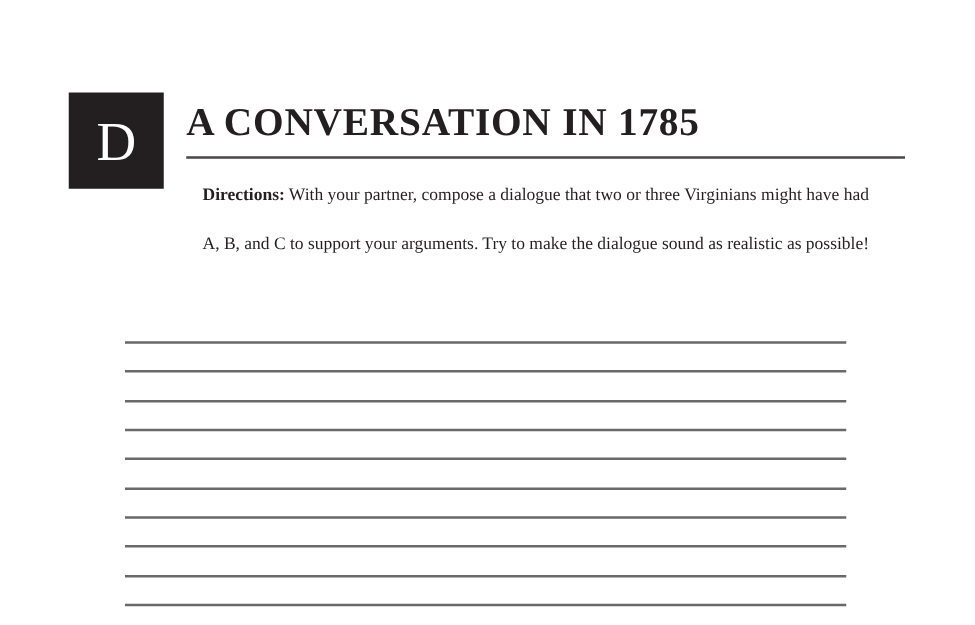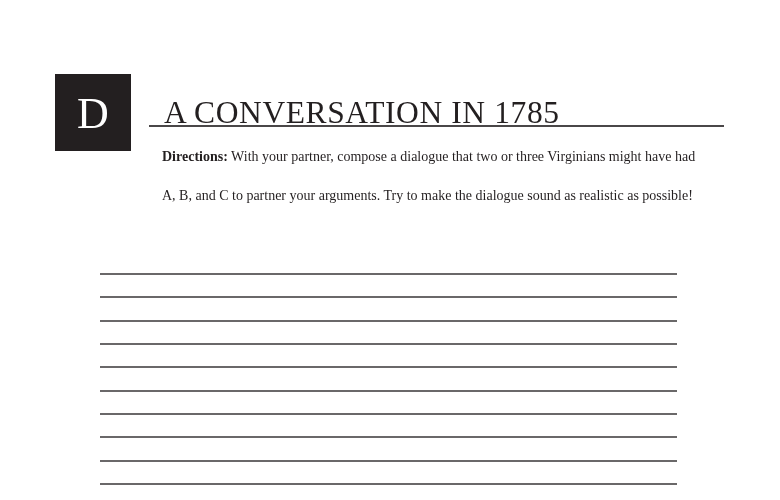--- a/index.html
+++ b/index.html
@@ -8,22 +8,22 @@
     font-family: "Liberation Serif", "DejaVu Serif", serif; color: #231f20;
   }
   .badge {
     position: absolute; left: 55px; top: 74px; width: 76px; height: 77px;
     background: #231f20; color: #ffffff;
     display: flex; align-items: center; justify-content: center;
     font-size: 44px; line-height: 1;
   }
   .badge span { display: block; margin-top: 2px; }
   .title {
-    position: absolute; left: 149px; top: 80px; margin: 15px;
-    font-size: 31.5px; font-weight: normal; letter-spacing: 0.6px; white-space: nowrap;
+    position: absolute; left: 149px; top: 80px; margin: 0;
+    font-size: 31.5px; font-weight: bold; letter-spacing: 0.6px; white-space: nowrap;
     line-height: 36px;
   }
   .rule {
     position: absolute; left: 149px; top: 125px; width: 575px; height: 2px; background: #4a4748;
   }
   .directions {
     position: absolute; left: 150px; top: 135px; width: 560px; margin: 12px;
     font-size: 14px; line-height: 19.6px; white-space: nowrap;
   }
   .directions b { font-weight: bold; }
@@ -35,21 +35,21 @@
 <body>
 
 <div class="badge">
   <span>D</span>
 </div>
 
 <h1 class="title">A CONVERSATION IN 1785</h1>
 
 <div class="rule"></div>
 
-<p class="directions"><b>Directions:</b><span> With your partner, compose a dialogue that two or three Virginians might have had</span><br><br><span>A, B, and C to partner your arguments. Try to make the dialogue sound as realistic as possible!</span></p>
+<p class="directions"><b>Directions:</b><span> With your partner, compose a dialogue that two or three Virginians might have had</span><br><br><span>A, B, and C to support your arguments. Try to make the dialogue sound as realistic as possible!</span></p>
 
 <div id="answer-area">
     <div class="line" style="top: 273px;"></div>
     <div class="line" style="top: 296px;"></div>
     <div class="line" style="top: 320px;"></div>
     <div class="line" style="top: 343px;"></div>
     <div class="line" style="top: 366px;"></div>
     <div class="line" style="top: 390px;"></div>
     <div class="line" style="top: 413px;"></div>
     <div class="line" style="top: 436px;"></div>

